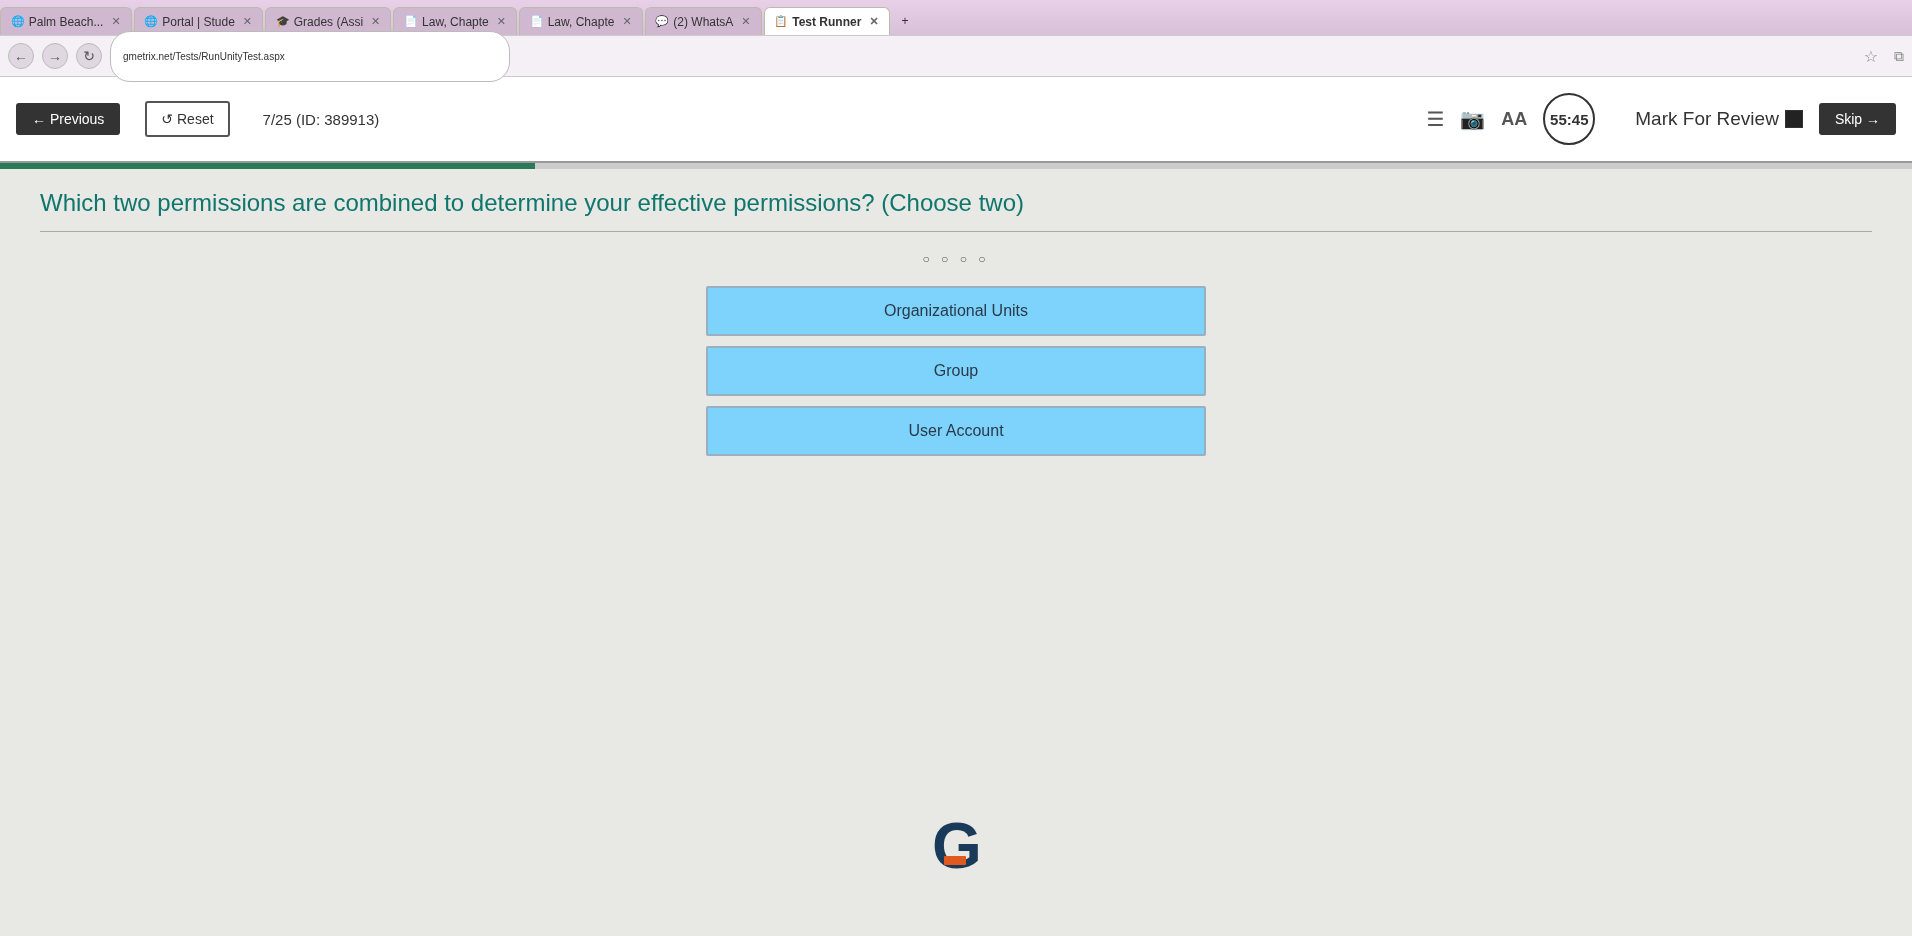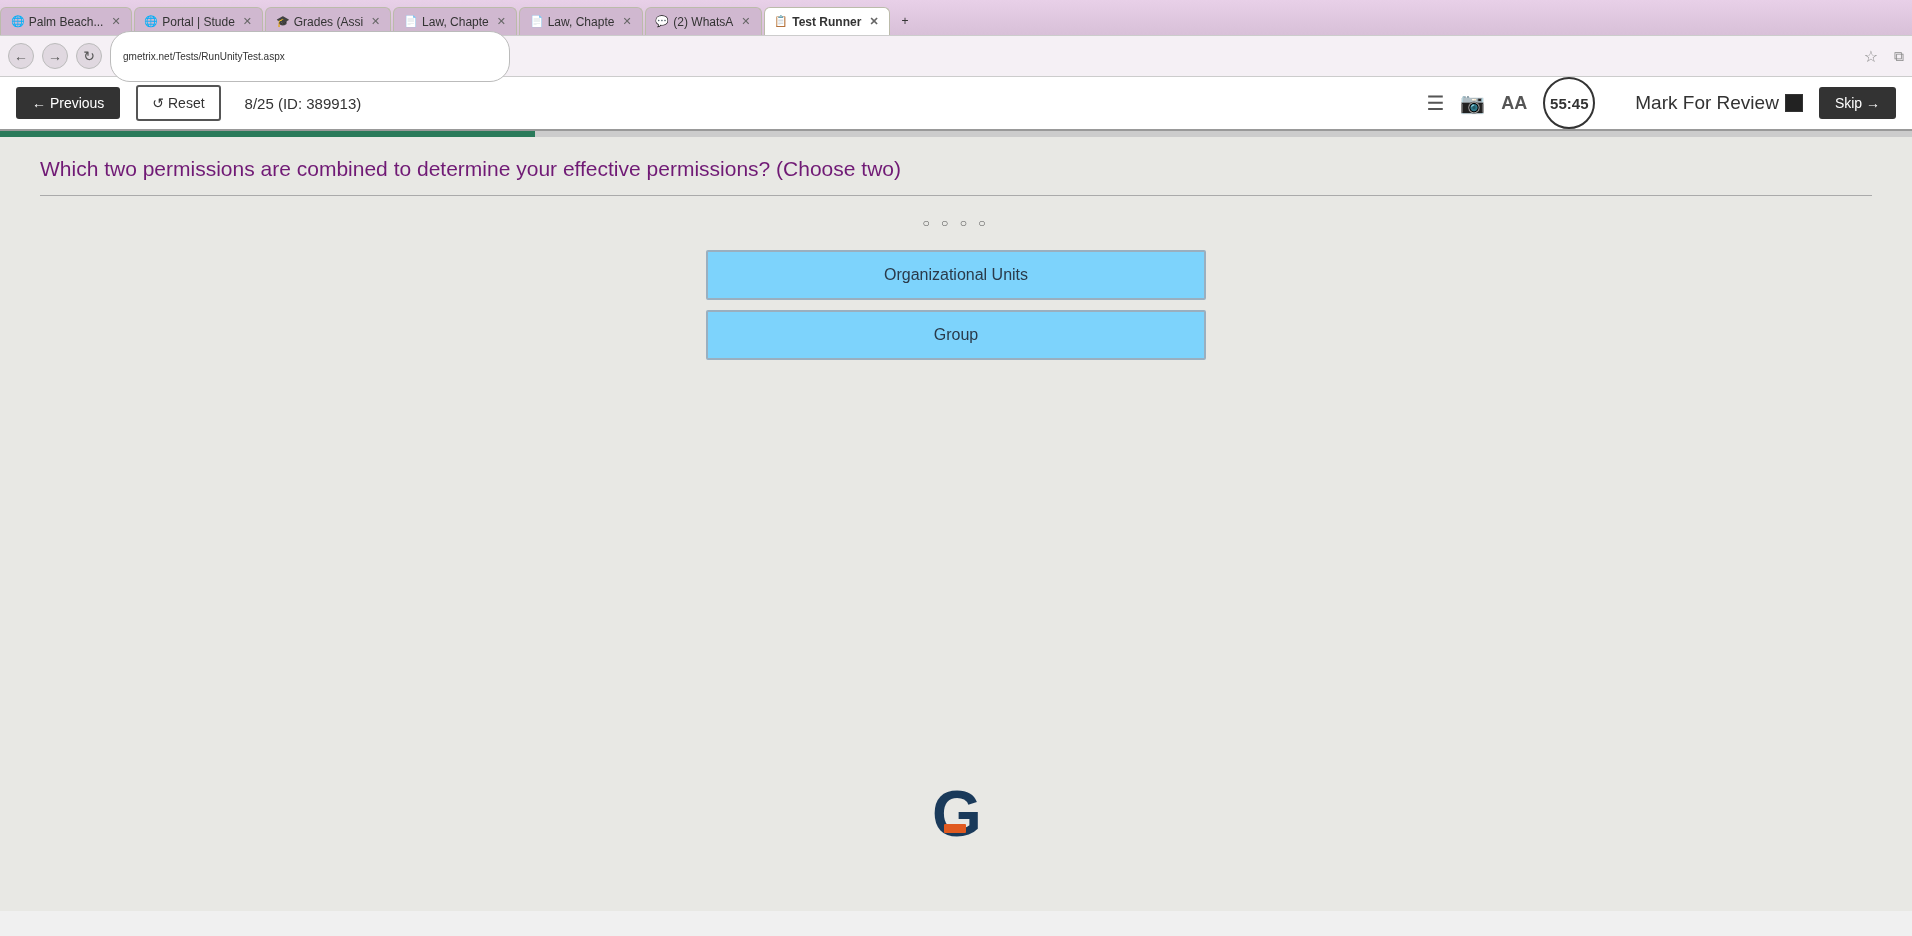--- a/index.html
+++ b/index.html
@@ -15,21 +15,21 @@
     .tab .close-x { margin-left: 8px; color: #666; font-size: 11px; }
     .tab .favicon { margin-right: 4px; font-size: 11px; }
 
     .address-bar-row { display: flex; align-items: center; padding: 4px 8px; background: #f5f0f5; height: 40px; gap: 8px; }
     .nav-btn { background: #e0d8e0; border: 1px solid #bbb; border-radius: 50%; width: 26px; height: 26px; display: flex; align-items: center; justify-content: center; cursor: pointer; font-size: 14px; color: #555; }
     .address-input { flex: 1; border: 1px solid #bbb; border-radius: 20px; padding: 19px 12px; font-size: 10px; background: #fff; color: #333; max-width: 400px; }
     .star-btn { font-size: 16px; color: #888; cursor: pointer; margin-left: auto; }
     .window-btn { font-size: 14px; color: #888; cursor: pointer; margin-left: 8px; }
 
     
-    .test-toolbar { background: #fff; border-bottom: 2px solid #999; padding: 0 16px; display: flex; align-items: center; gap: 16px; }
+    .test-toolbar { background: #fff; border-bottom: 2px solid #999; padding: 16px 16px; display: flex; align-items: center; gap: 25px; }
     .btn-prev { background: #333; color: #fff; border: none; padding: 8px 16px; font-size: 14px; cursor: pointer; border-radius: 3px; display: flex; align-items: center; gap: 4px; }
     .btn-reset { background: #fff; color: #333; border: 2px solid #555; padding: 8px 14px; font-size: 14px; cursor: pointer; border-radius: 3px; display: flex; align-items: center; gap: 4px; }
     .question-id { font-size: 15px; color: #333; margin-left: 8px; }
 
     .toolbar-right { margin-left: auto; display: flex; align-items: center; gap: 16px; }
     .icon-list { font-size: 20px; color: #555; cursor: pointer; }
     .icon-camera { font-size: 20px; color: #555; cursor: pointer; }
     .icon-aa { font-size: 18px; color: #555; font-weight: bold; cursor: pointer; }
     .timer-circle { border: 2px solid #333; border-radius: 50%; width: 52px; height: 52px; display: flex; align-items: center; justify-content: center; font-size: 15px; font-weight: bold; color: #333; cursor: pointer; }
 
@@ -38,21 +38,21 @@
     .mark-review-checkbox { width: 18px; height: 18px; background: #222; border: 1px solid #333; cursor: pointer; }
 
     .btn-skip { background: #333; color: #fff; border: none; padding: 8px 16px; font-size: 14px; cursor: pointer; border-radius: 3px; display: flex; align-items: center; gap: 4px; }
 
     
     .progress-bar-container { height: 6px; background: #ccc; width: 100%; }
     .progress-bar-fill { height: 6px; background: #2a7a5a; width: 28%; }
 
     
     .question-area { background: #e8e8e4; padding: 20px 40px 40px 40px; min-height: 600px; }
-    .question-text { font-size: 21px; color: #701a75; margin-bottom: 20px; border-bottom: 1px solid #aaa; padding-bottom: 14px; }
+    .question-text { font-size: 24px; color: #0f766e; margin-bottom: 20px; border-bottom: 1px solid #aaa; padding-bottom: 14px; }
 
     .dots-row { text-align: center; margin-bottom: 20px; font-size: 12px; color: #555; letter-spacing: 4px; }
 
     .answer-options { display: flex; flex-direction: column; align-items: center; gap: 10px; max-width: 500px; margin: 0 auto; }
     .answer-btn { background: #7dd3fc; border: 2px solid #9aafbf; width: 100%; padding: 14px 20px; font-size: 16px; color: #2a3a4a; text-align: center; cursor: pointer; border-radius: 2px; }
 
     
     .footer-area { background: #e8e8e4; padding: 40px 0 60px 0; display: flex; justify-content: center; align-items: center; }
     .gmetrix-logo { font-size: 64px; font-weight: 900; color: #1a3a5a; letter-spacing: -2px; display: flex; align-items: center; }
   </style>
@@ -107,21 +107,21 @@
     <div class="nav-btn">↻</div>
     <input class="address-input" type="text" value="gmetrix.net/Tests/RunUnityTest.aspx" style="">
     <span class="star-btn">☆</span>
     <span class="window-btn">⧉</span>
   </div>
 </div>
 
 <div class="test-toolbar">
   <button class="btn-prev">← Previous</button>
   <button class="btn-reset">↺ Reset</button>
-  <span class="question-id">8/25 (ID: 389913)</span>
+  <span class="question-id">7/25 (ID: 389913)</span>
 
   <div class="toolbar-right">
     <span class="icon-list">☰</span>
     <span class="icon-camera">📷</span>
     <span class="icon-aa">AA</span>
     <div class="timer-circle">55:45</div>
 
     <div class="mark-review-area">
       <span class="mark-review-label">Mark For Review</span>
       <div class="mark-review-checkbox"></div>
@@ -136,20 +136,21 @@
 </div>
 
 <div class="question-area">
   <div class="question-text">Which two permissions are combined to determine your effective permissions? (Choose two)</div>
 
   <div class="dots-row">○ ○ ○ ○</div>
 
   <div class="answer-options">
     <button class="answer-btn">Organizational Units</button>
     <button class="answer-btn">Group</button>
+    <button class="answer-btn">User Account</button>
   </div>
 </div>
 
 <div class="footer-area">
   <div class="gmetrix-logo">
     <span style="position:relative;">
       G<span style="display:inline-block;width:22px;height:9px;background:#e05a20;position:absolute;left:12px;bottom:18px;border-radius:1px;"></span>
     </span>
   </div>
 </div>

